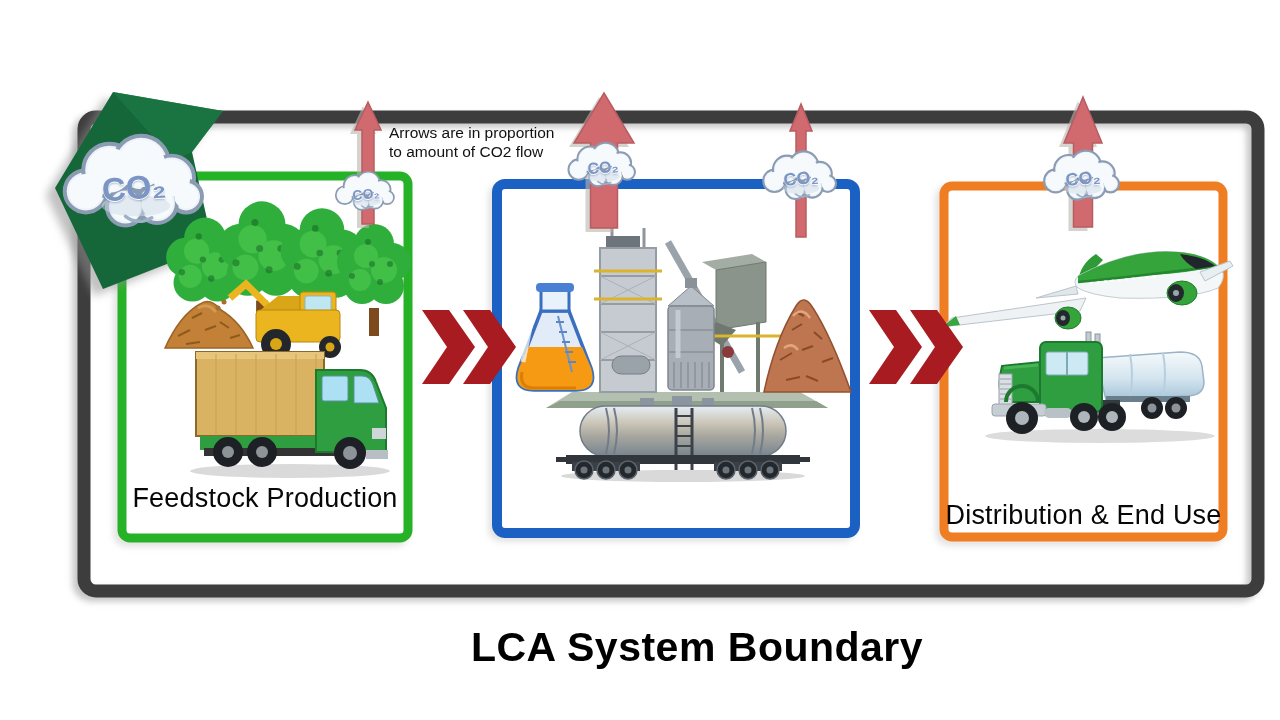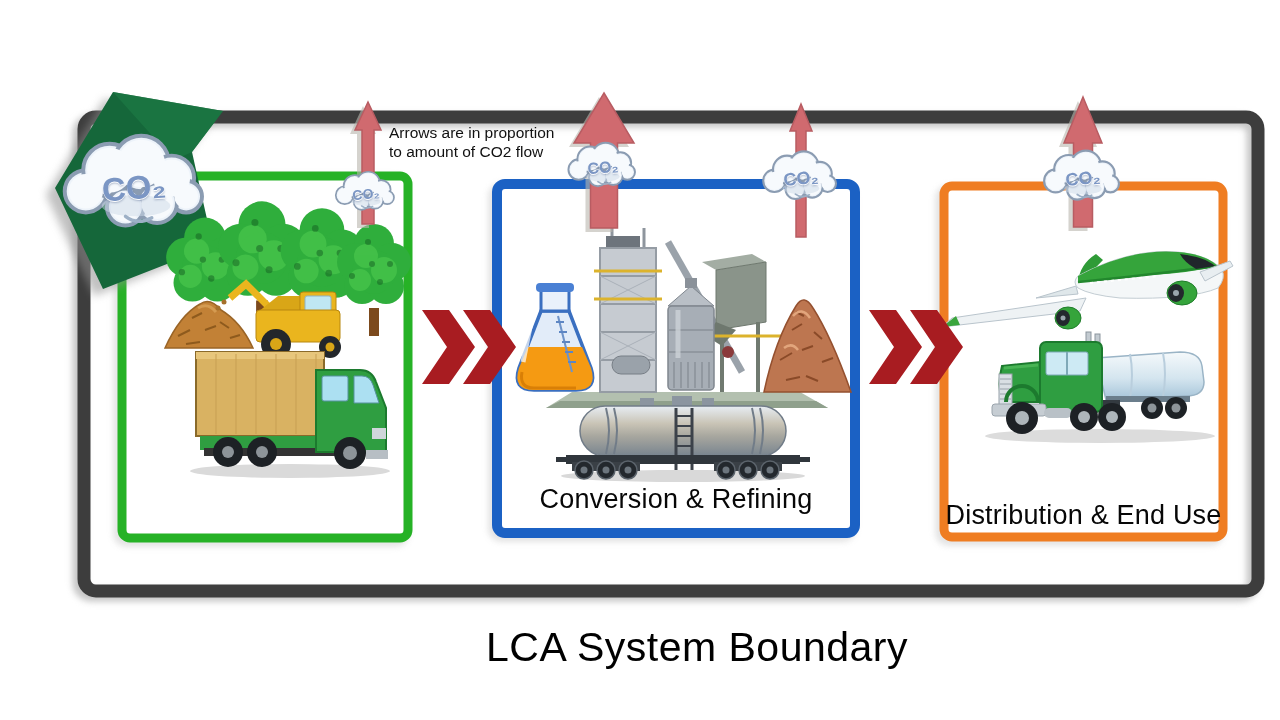--- a/index.html
+++ b/index.html
@@ -2,21 +2,21 @@
 <html><head>
 <meta charset="utf-8">
 <style>
   html,body{margin:0;padding:0;background:#ffffff;}
   .canvas{position:relative;width:1280px;height:696px;background:#ffffff;overflow:hidden;
           font-family:"Liberation Sans","DejaVu Sans",sans-serif;}
   .canvas svg{position:absolute;left:0;top:0;}
   .note{position:absolute;left:389px;top:123px;font-size:15.5px;line-height:19px;color:#111;}
   .stage-label{position:absolute;text-align:center;font-size:27px;color:#070707;letter-spacing:.2px;}
   .title{position:absolute;left:697px;top:624px;transform:translateX(-50%);
-         font-size:41px;font-weight:normal;color:#000;white-space:nowrap;letter-spacing:.5px;}
+         font-size:41px;font-weight:bold;color:#000;white-space:nowrap;letter-spacing:.5px;}
   .co2t{position:absolute;transform:translate(-50%,-50%) rotate(-5deg);font-weight:bold;
         color:#7b96c4;white-space:nowrap;
         text-shadow:0 1px 0 rgba(255,255,255,.95), 0 2px 2px rgba(80,100,140,.4);}
 </style>
 </head>
 <body>
 
 <div class="canvas">
 
 <svg width="1280" height="720" viewBox="0 0 1280 720">
@@ -302,18 +302,18 @@
   <div>Arrows are in proportion</div>
   <div>to amount of CO2 flow</div>
 </div>
 
 <span class="co2t" style="left:134px;top:188px;font-size:33px">CO₂</span>
 <span class="co2t" style="left:366px;top:194px;font-size:14px">CO₂</span>
 <span class="co2t" style="left:603px;top:168px;font-size:16px">CO₂</span>
 <span class="co2t" style="left:801px;top:179px;font-size:18px">CO₂</span>
 <span class="co2t" style="left:1083px;top:179px;font-size:18px">CO₂</span>
 
-<div class="stage-label" style="left:497px;top:484px;width:358px">Conversion &amp; Refining</div>
+<div class="stage-label" style="left:122px;top:483px;width:286px">Feedstock Production</div>
 <div class="stage-label" style="left:944px;top:500px;width:279px">Distribution &amp; End Use</div>
 
 <div class="title">LCA System Boundary</div>
 
 </div>
 
 </body></html>

